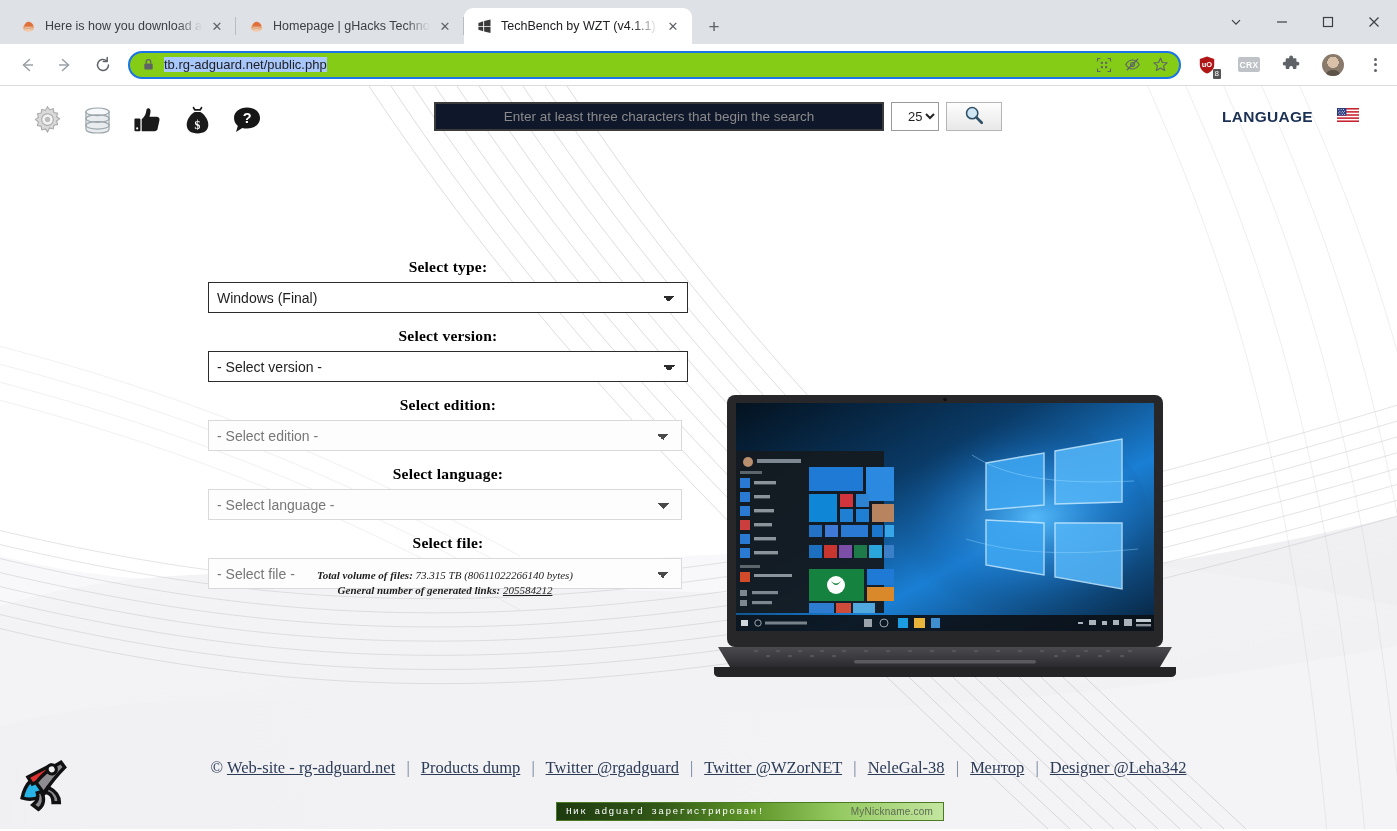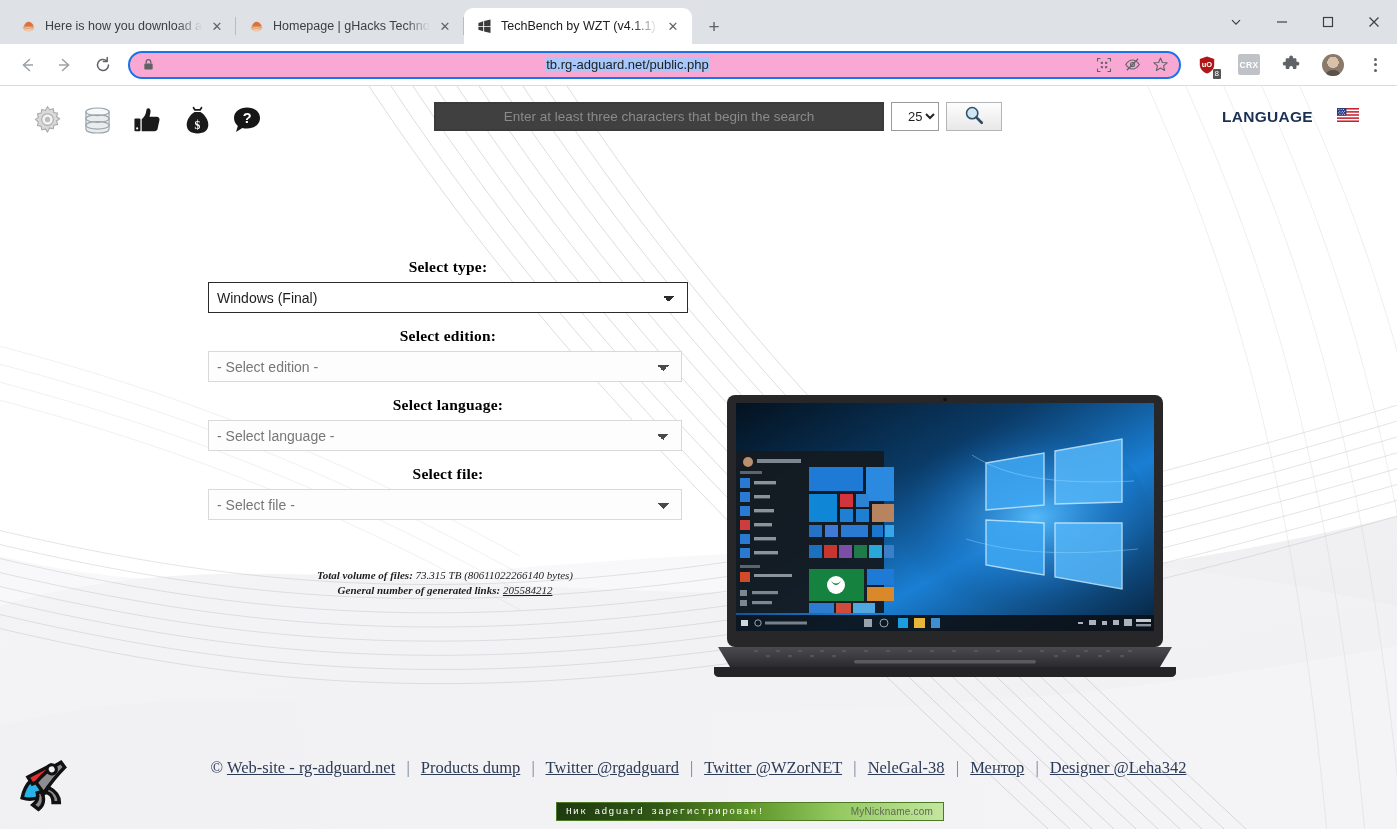--- a/index.html
+++ b/index.html
@@ -104,28 +104,27 @@
     width: 30px; height: 30px;
     margin: 0 4px;
     display: flex; align-items: center; justify-content: center;
     color: #5f6368;
     border-radius: 50%;
   }
   .omnibox {
     flex: 1 1 auto;
     height: 28px;
     margin: 0 6px 0 6px;
-    background: #f9a8d4;
+    background: #84cc16;
     border: 2px solid #1a73e8;
     border-radius: 15px;
     display: flex;
     align-items: center;
     padding: 0 6px 0 12px;
     position: relative;
-    text-align: center;
   }
   .omnibox .lockicon { margin-right: 9px; display:flex; }
   .omni-url {
     flex: 1 1 auto;
     font-size: 13px;
     color: #202124;
     white-space: nowrap;
     overflow: hidden;
   }
   .omni-url .sel { background: #a8c7fa; }
@@ -147,21 +146,21 @@
     bottom: 0px; right: 0px;
     background: #555;
     color: #fff;
     font-size: 8px;
     line-height: 10px;
     padding: 0 2px;
     border-radius: 1px;
     font-family: "Liberation Sans", sans-serif;
   }
   .crx-box {
-    width: 22px; height: 21px;
+    width: 22px; height: 15px;
     background: #bfc3c7;
     color: #ffffff;
     font-size: 8.5px;
     font-weight: bold;
     letter-spacing: .3px;
     display: flex; align-items: center; justify-content: center;
     border-radius: 2px;
   }
   .avatar {
     width: 22px; height: 22px;
@@ -210,21 +209,21 @@
     left: 434px;
     top: 16px;
     display: flex;
     align-items: stretch;
     gap: 7px;
   }
   .searchbox {
     width: 450px;
     height: 29px;
     border: 2px solid #3b3b3b;
-    background: #404040;
+    background: #0f172a;
     font-size: 13.5px;
     color: #8a8a8a;
     text-align: center;
     line-height: 25px;
     font-family: "Liberation Sans", sans-serif;
   }
   .searchbox::placeholder { color: #8a8a8a; opacity: 1; }
   .countsel {
     width: 48px;
     height: 29px;
@@ -684,20 +683,26 @@
 
       <div class="formcol">
 
         <div class="fieldgroup">
           <div class="fieldlabel">Select type:</div>
           <select class="styled">
             <option>Windows (Final)</option>
           </select>
         </div>
 
+        <div class="fieldgroup">
+          <div class="fieldlabel">Select version:</div>
+          <select class="styled">
+            <option>- Select version -</option>
+          </select>
+        </div>
 
         <div class="fieldgroup">
           <div class="fieldlabel">Select edition:</div>
           <select class="styled disabled">
             <option>- Select edition -</option>
           </select>
         </div>
 
         <div class="fieldgroup">
           <div class="fieldlabel">Select language:</div>

